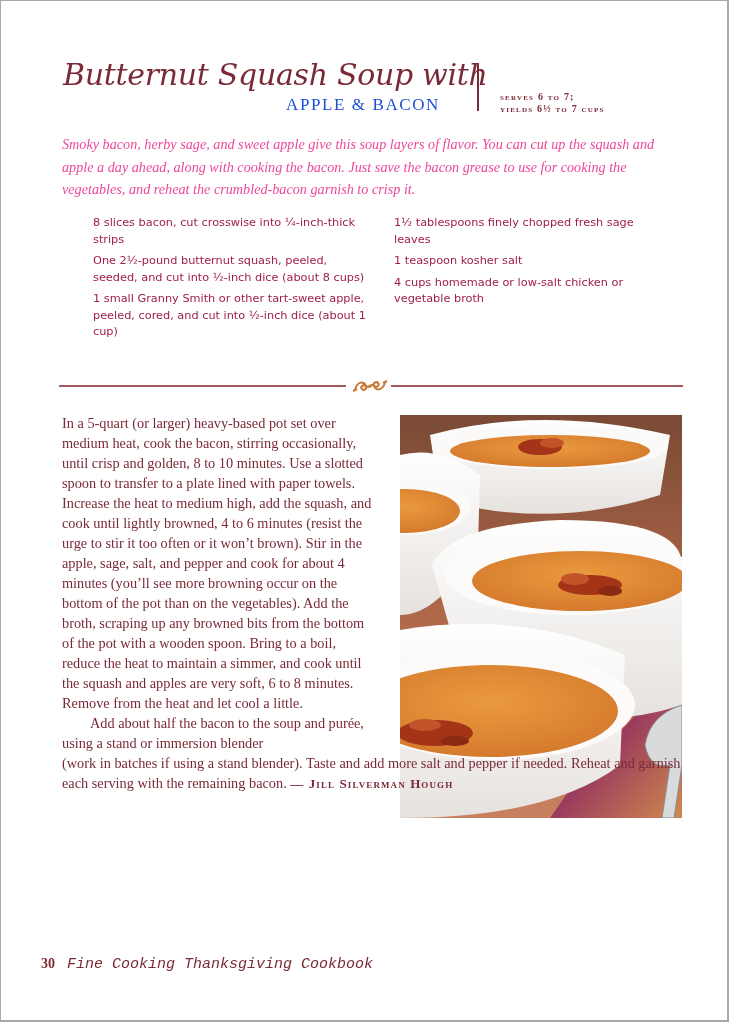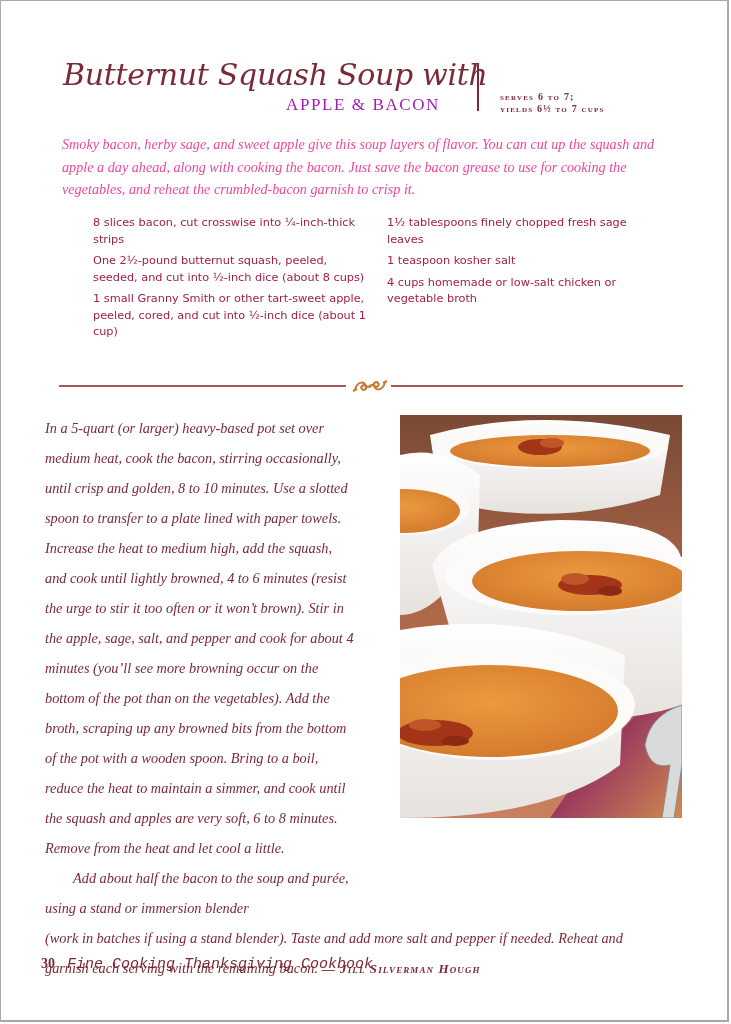--- a/index.html
+++ b/index.html
@@ -16,61 +16,61 @@
   }
   .title-script {
     position: absolute; left: 62px; top: 56px;
     font-family: "DejaVu Serif", serif; font-style: italic;
     font-size: 30px; color: #7a2a36; letter-spacing: -0.3px;
     white-space: nowrap;
   }
   .title-sub {
     position: absolute; left: 285px; top: 94px;
     font-family: "Liberation Serif", serif; font-size: 17px;
-    color: #a21caf; letter-spacing: 1.6px; white-space: nowrap;
+    color: #1d4ed8; letter-spacing: 1.6px; white-space: nowrap;
   }
   .title-rule {
     position: absolute; left: 476px; top: 62px; width: 2px; height: 48px;
     background: #7a2a36;
   }
   .yield {
     position: absolute; left: 499px; top: 90px;
     font-family: "Liberation Serif", serif; font-size: 10px; line-height: 12px;
     color: #7a2a36; letter-spacing: 1.2px; font-variant: small-caps;
     text-transform: lowercase; font-weight: bold;
   }
   .intro {
     position: absolute; left: 61px; top: 132px; width: 620px;
     font-family: "Liberation Serif", serif; font-style: italic;
     font-size: 14.2px; line-height: 22.5px; color: #ec4899;
   }
   .ingredients {
     position: absolute; left: 92px; top: 214px; width: 580px;
-    display: flex; gap: 19px;
+    display: flex; gap: 26px;
     font-family: "DejaVu Sans", sans-serif; font-size: 11.3px;
     line-height: 16.5px; color: #a01e48;
   }
   .ing-col { width: 275px; }
   .ing-col .ing { margin-bottom: 5px; }
   .ing-col.right { width: 270px; }
   .divider {
     position: absolute; left: 58px; top: 376px; width: 624px; height: 18px;
   }
   .divider .line {
     position: absolute; top: 8px; height: 2px; background: #a45a5a;
   }
   .divider .line.l { left: 0; width: 287px; }
   .divider .line.r { left: 332px; width: 292px; }
   .divider .orn {
     position: absolute; left: 293px; top: 0; width: 36px; height: 18px;
   }
   .method {
-    position: absolute; left: 44px; top: 412px; width: 624px;
+    position: absolute; left: 61px; top: 412px; width: 624px;
     font-family: "Liberation Serif", serif; font-size: 14.3px;
-    line-height: 30px; color: #7a2a36; font-style: italic;
+    line-height: 20px; color: #7a2a36;
   }
   .method p { margin: 0; }
   .method .narrow { width: 310px; }
   .method .indent { text-indent: 28px; }
   .method .credit {
     font-variant: small-caps; letter-spacing: 1.1px; font-size: 13px; font-weight: bold; margin-top: 34px;
   }
   .photo {
     position: absolute; left: 399px; top: 414px; width: 282px; height: 403px;
     overflow: hidden; background: #f4efe9;

